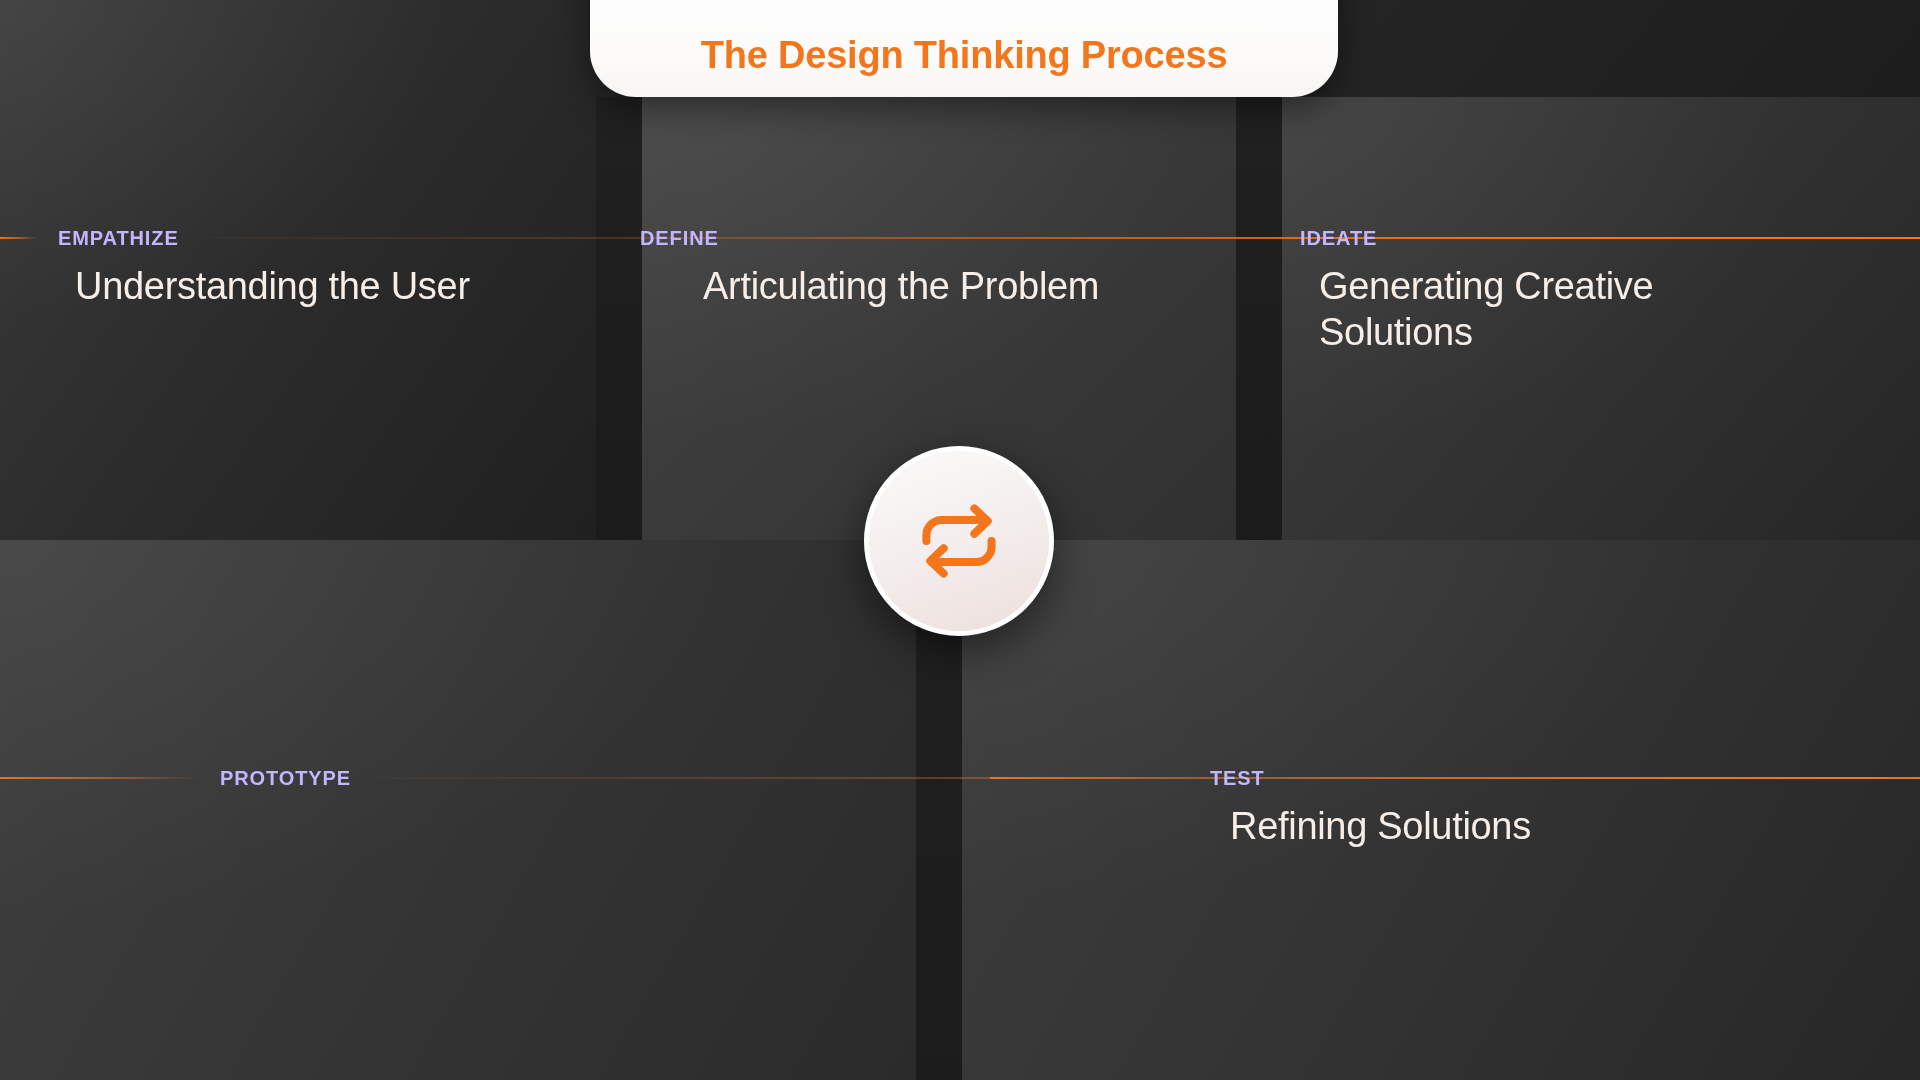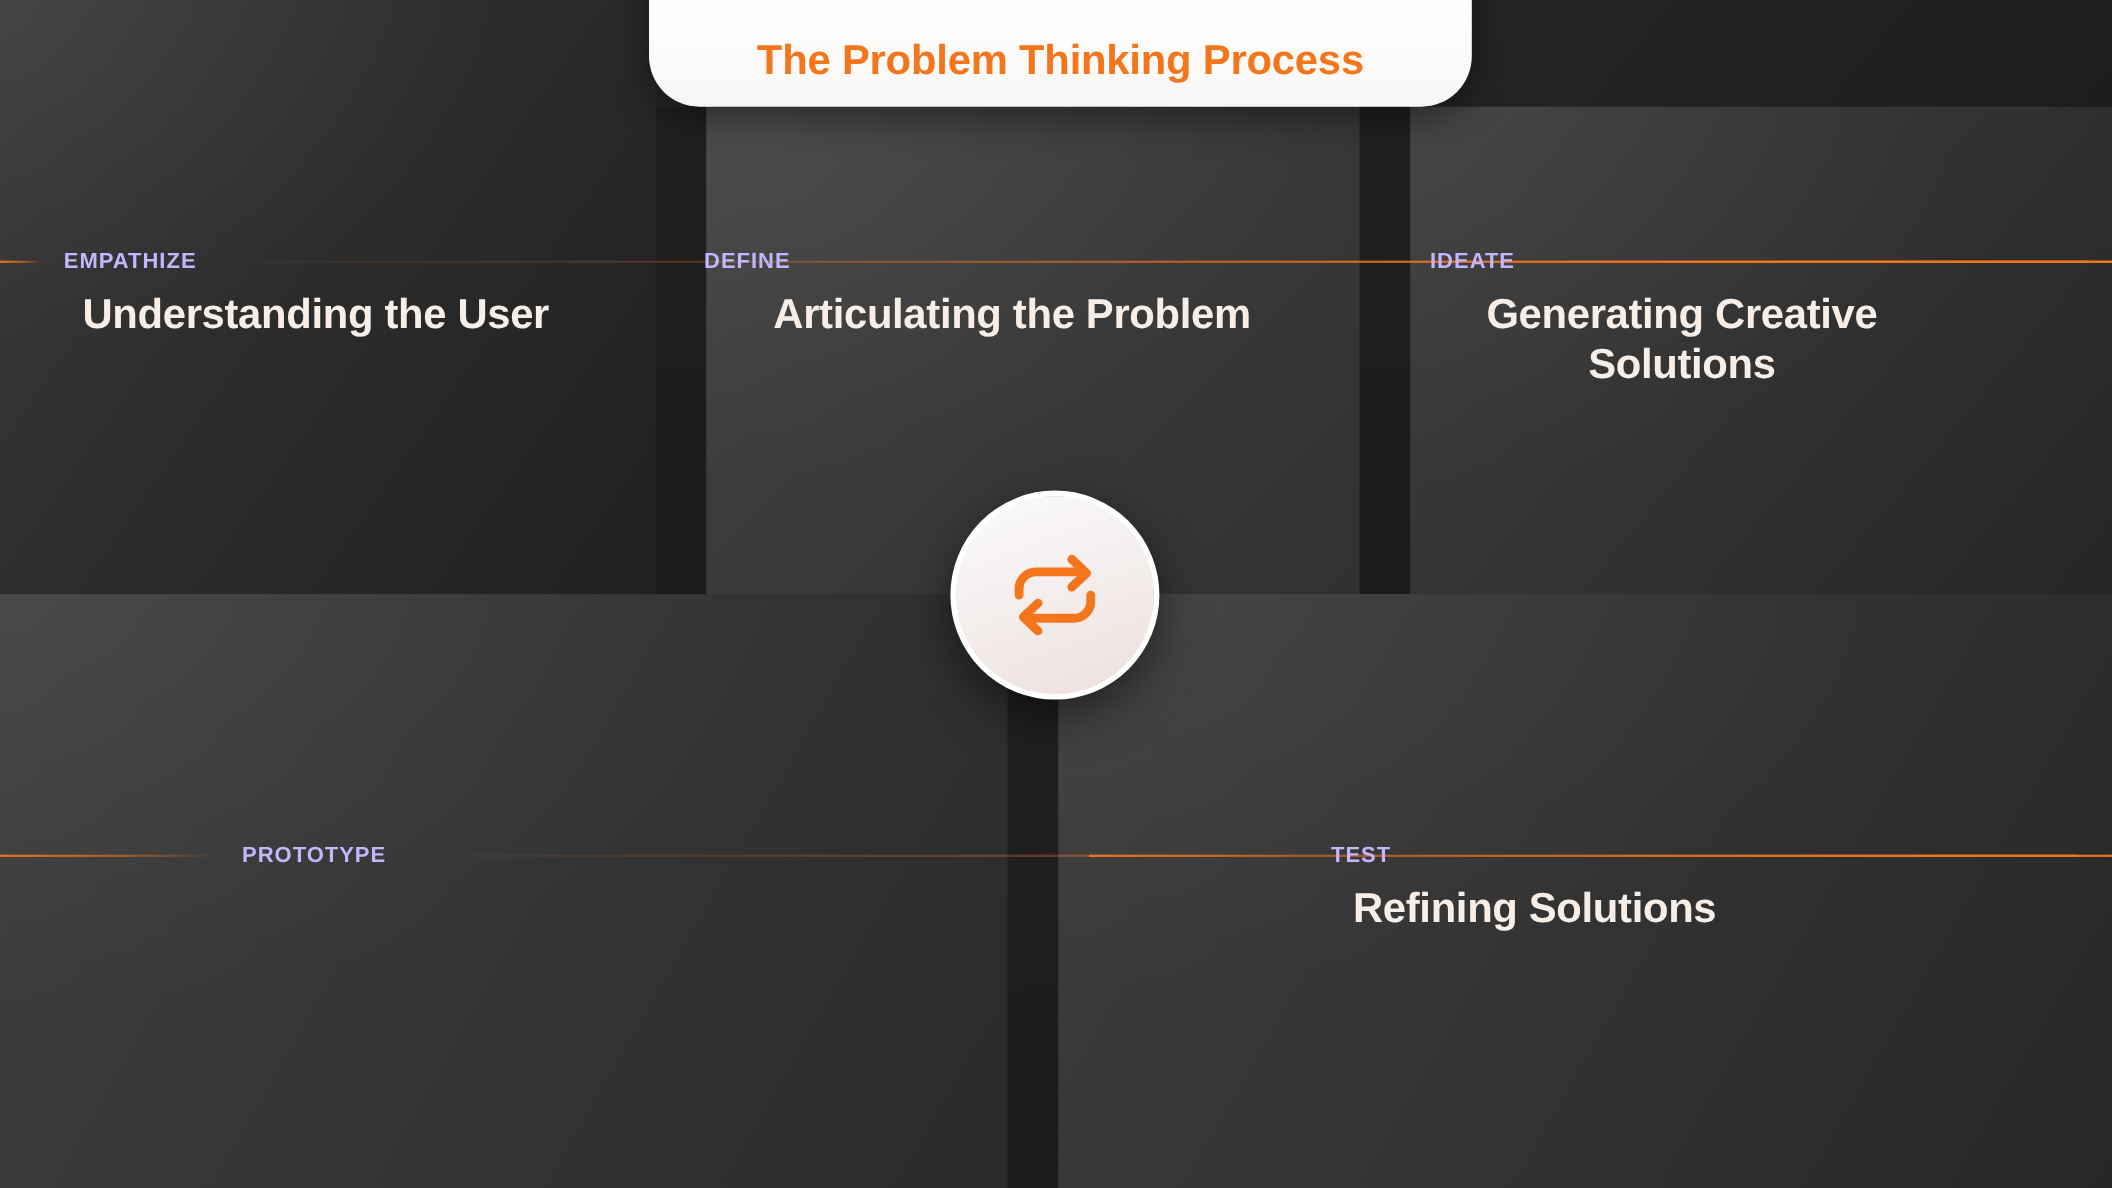--- a/index.html
+++ b/index.html
@@ -117,34 +117,34 @@
     font-weight:bold;
     letter-spacing:0.9px;
     white-space:nowrap;
     padding:0 20px;
     line-height:1;
   }
 
   .headline {
     color:#F7EEE8;
     font-size:38px;
-    font-weight:bold;
+    font-weight:normal;
     line-height:1.22;
     letter-spacing:-0.3px;
     margin-top:24px;
   }
 
   
   #block-empathize { left:0; top:237px; width:1920px; }
   #block-empathize .headline { margin-left:75px; }
 
   #block-define { left:620px; top:237px; width:1280px; }
   #block-define .headline { margin-left:83px; }
 
-  #block-ideate { left:1280px; top:237px; width:640px;text-align:center; }
+  #block-ideate { left:1280px; top:237px; width:640px; }
   #block-ideate .headline { margin-left:39px; width:420px; }
 
   #block-prototype { left:0; top:777px; width:1889px; }
   #block-prototype .headline { margin-left:240px; }
 
   #block-test { left:990px; top:777px; width:960px; }
   #block-test .headline { margin-left:240px; }
 
   
   .center-badge {
@@ -171,21 +171,21 @@
   <div class="tile tile-define"></div>
   <div class="tile tile-ideate"></div>
   <div class="tile tile-prototype"></div>
   <div class="tile tile-test"></div>
 
   <div class="strip strip-a"></div>
   <div class="strip strip-b"></div>
   <div class="strip strip-c"></div>
 
   <div class="title-pill">
-    <span class="title-text">The Problem Thinking Process</span>
+    <span class="title-text">The Design Thinking Process</span>
   </div>
 
   <div class="stage-block" id="block-empathize">
     <div class="label-row">
       <div class="rule rule-left" style="width:38px"></div>
       <span class="kicker">EMPATHIZE</span>
       <div class="rule rule-right"></div>
     </div>
     <div class="headline">Understanding the User</div>
   </div>

